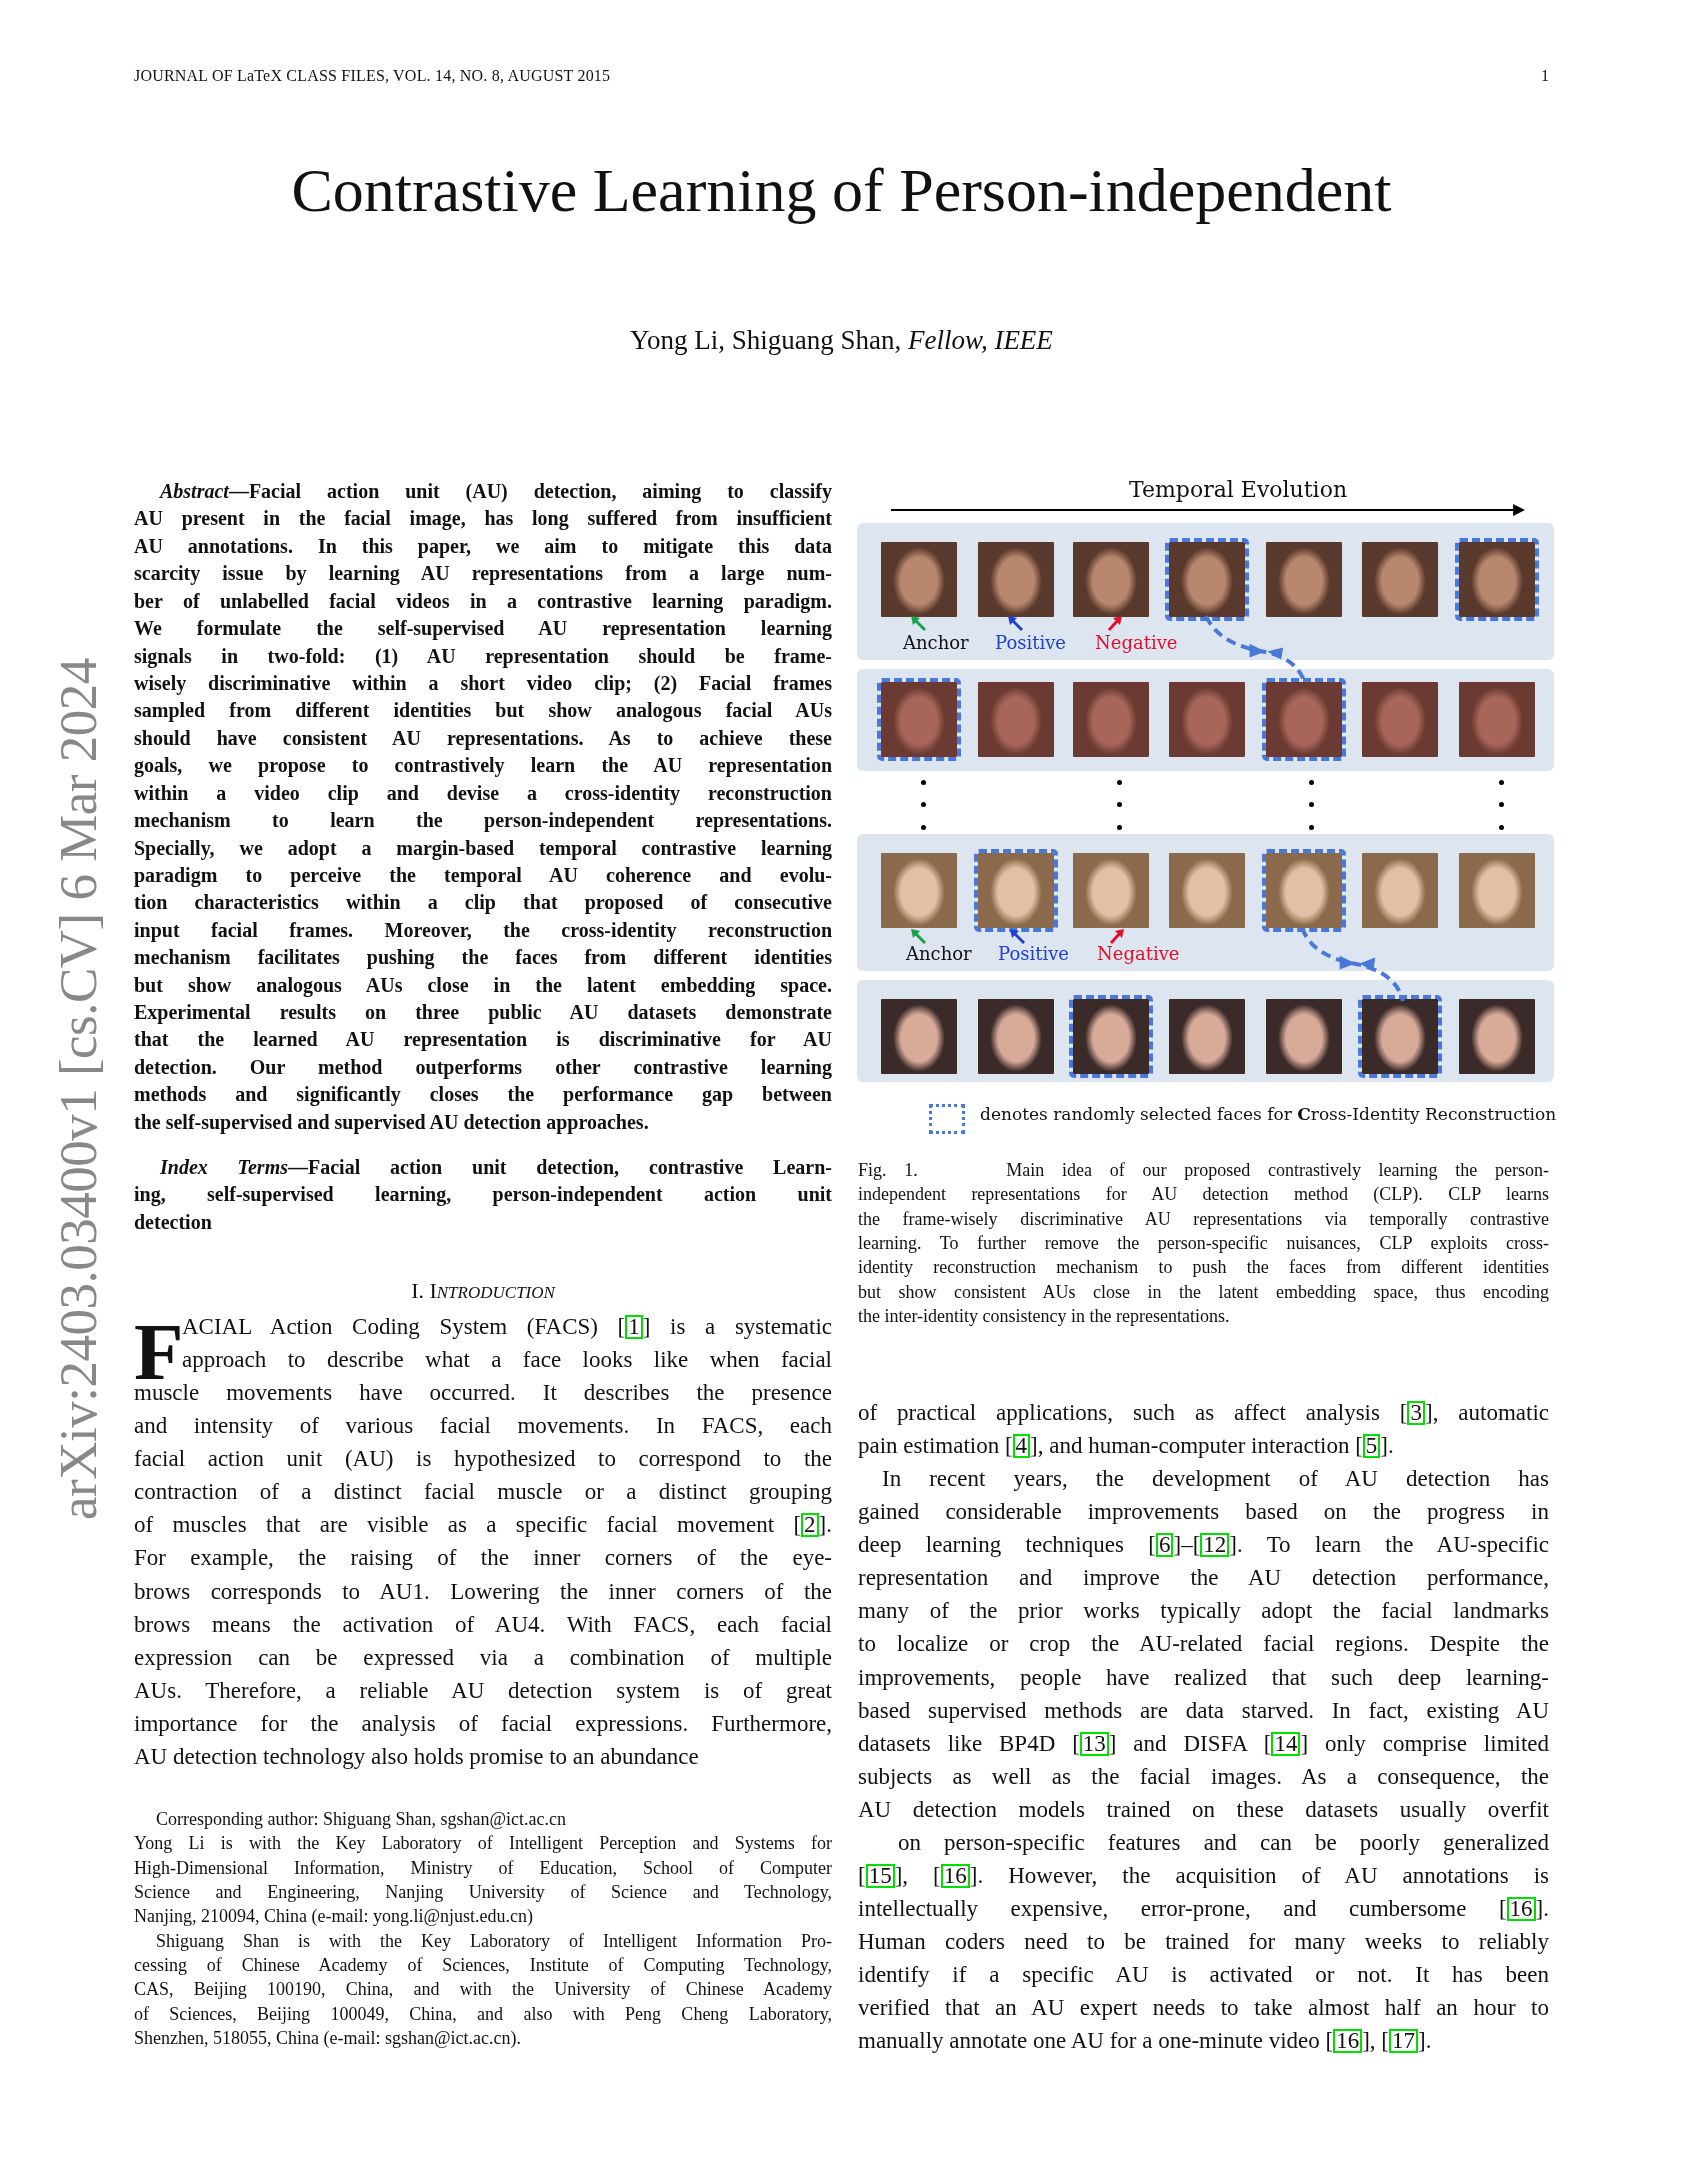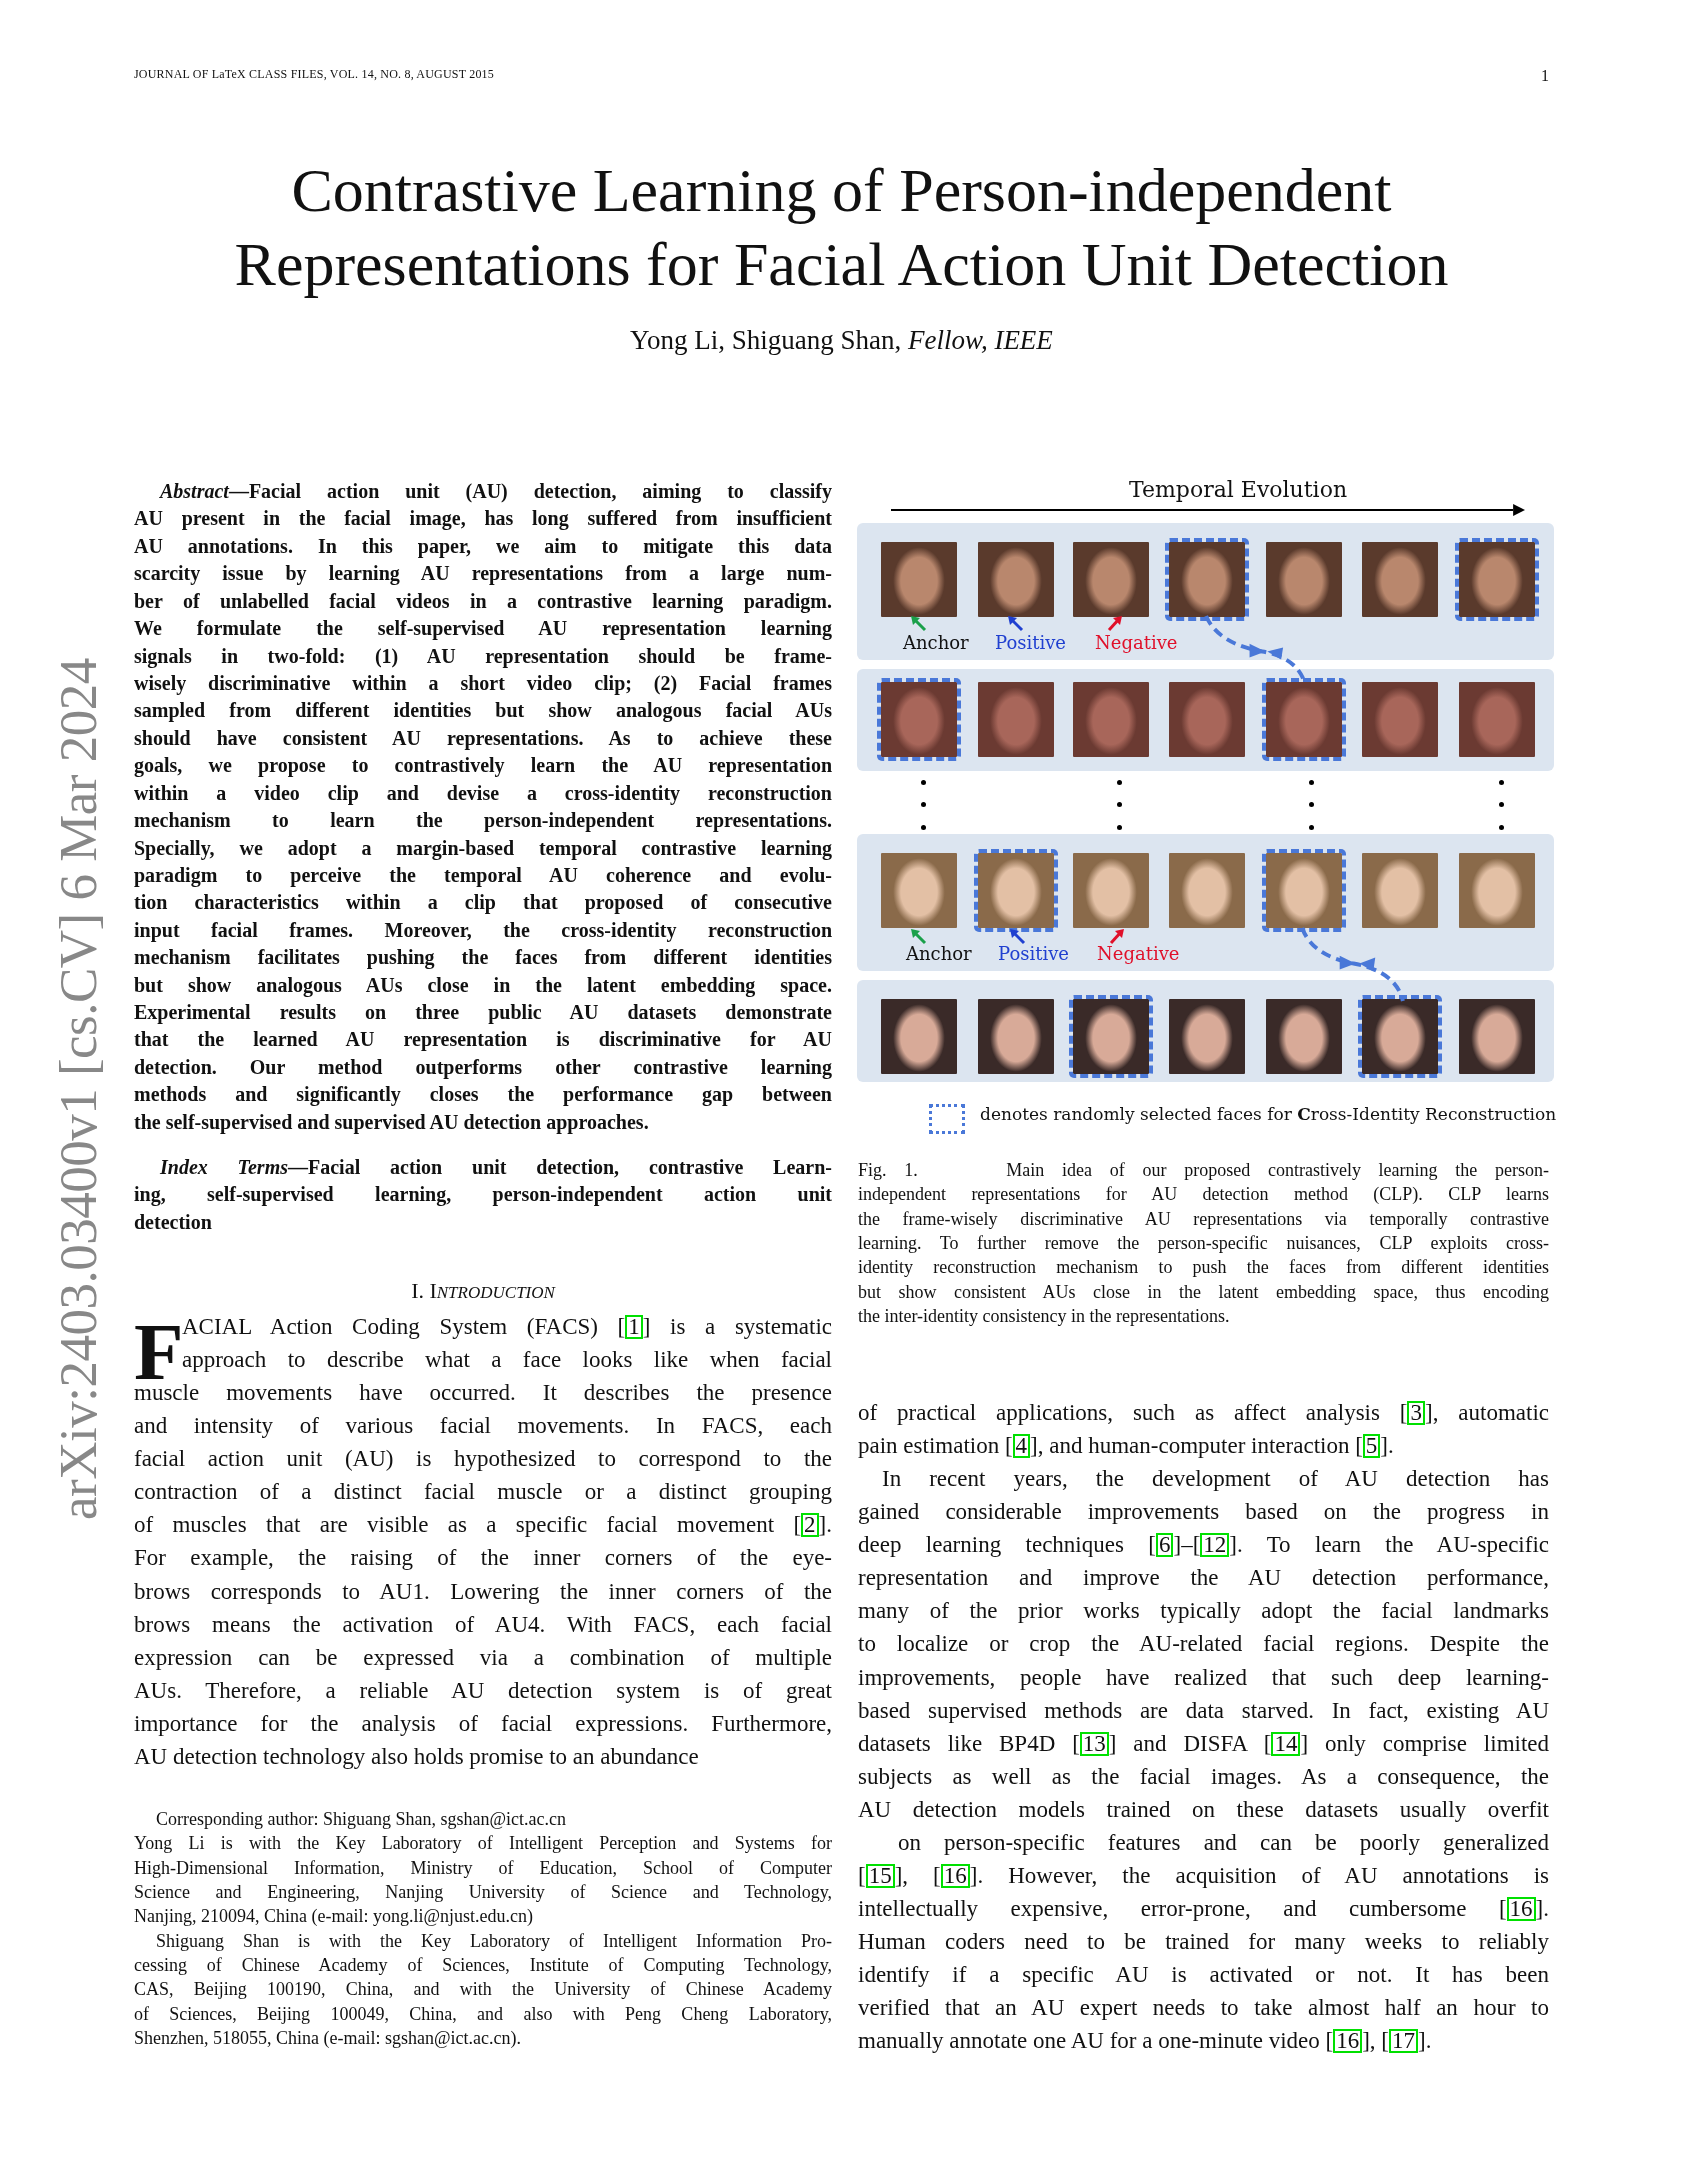--- a/index.html
+++ b/index.html
@@ -1,18 +1,18 @@
 <!DOCTYPE html>
 <html><head>
 <meta charset="utf-8">
 <style>
   html,body{margin:0;padding:0;background:#fff;}
   body{width:1683px;height:2178px;position:relative;overflow:hidden;font-family:"Liberation Serif","DejaVu Serif",serif;color:#111;}
   .abs{position:absolute;}
-  .running{left:134px;top:67px;font-size:12px;letter-spacing:0.2px;}
+  .running{left:134px;top:67px;font-size:16px;letter-spacing:0.2px;}
   .pagenum{right:134px;top:67px;font-size:16px;}
   .title{left:0;width:1683px;text-align:center;font-size:62px;line-height:74px;top:153px;}
   .authors{left:0;width:1683px;text-align:center;font-size:27px;top:325px;}
   .authors i{font-style:italic;}
   .watermark{left:48px;top:1520px;transform-origin:0 0;transform:rotate(-90deg);font-size:53px;color:#888;white-space:nowrap;letter-spacing:-0.5px;font-family:"Liberation Serif",serif;}
   .col{position:absolute;}
   .line{position:absolute;left:0;right:0;white-space:nowrap;text-align:justify;text-align-last:justify;}
   .line.last{text-align-last:left;}
   .abstract .line{font-size:20px;font-weight:bold;height:28px;}
   .abstract .line i{font-weight:bold;font-style:italic;}
@@ -32,21 +32,20 @@
   .dot{position:absolute;width:5px;height:5px;border-radius:50%;background:#000;}
 </style>
 </head>
 <body>
 
 <div class="abs running">JOURNAL OF LaTeX CLASS FILES, VOL. 14, NO. 8, AUGUST 2015</div>
 <div class="abs pagenum">1</div>
 
 <div class="abs title">
   <div>Contrastive Learning of Person-independent</div>
-  <div>Representations for Facial Action Unit Detection</div>
 </div>
 <div class="abs authors">
   <span>Yong Li, Shiguang Shan, </span><i>Fellow, IEEE</i>
 </div>
 
 <div class="abs watermark">arXiv:2403.03400v1  [cs.CV]  6 Mar 2024</div>
 
 <div class="col abstract" id="abstract" style="left:134px;width:698px;top:480px;">
     <div class="line" style="top: 0px; left: 26px;"><i>Abstract</i><span>—Facial action unit (AU) detection, aiming to classify</span></div>
     <div class="line" style="top: 27.4px;"><span>AU present in the facial image, has long suffered from insufficient</span></div>

